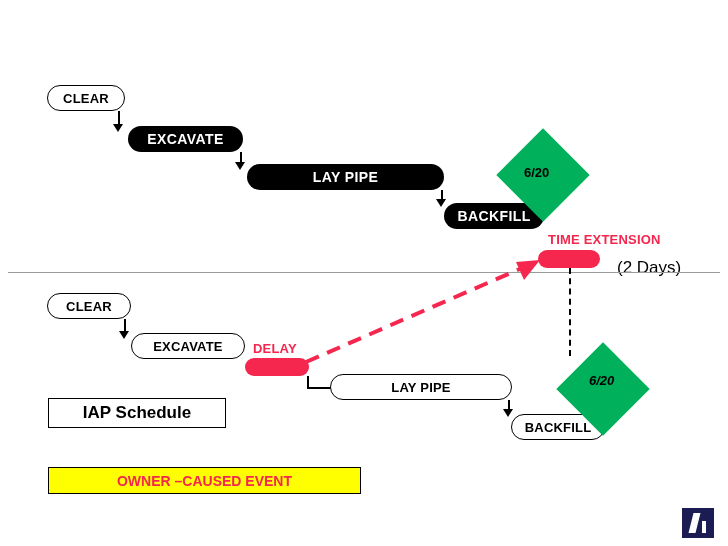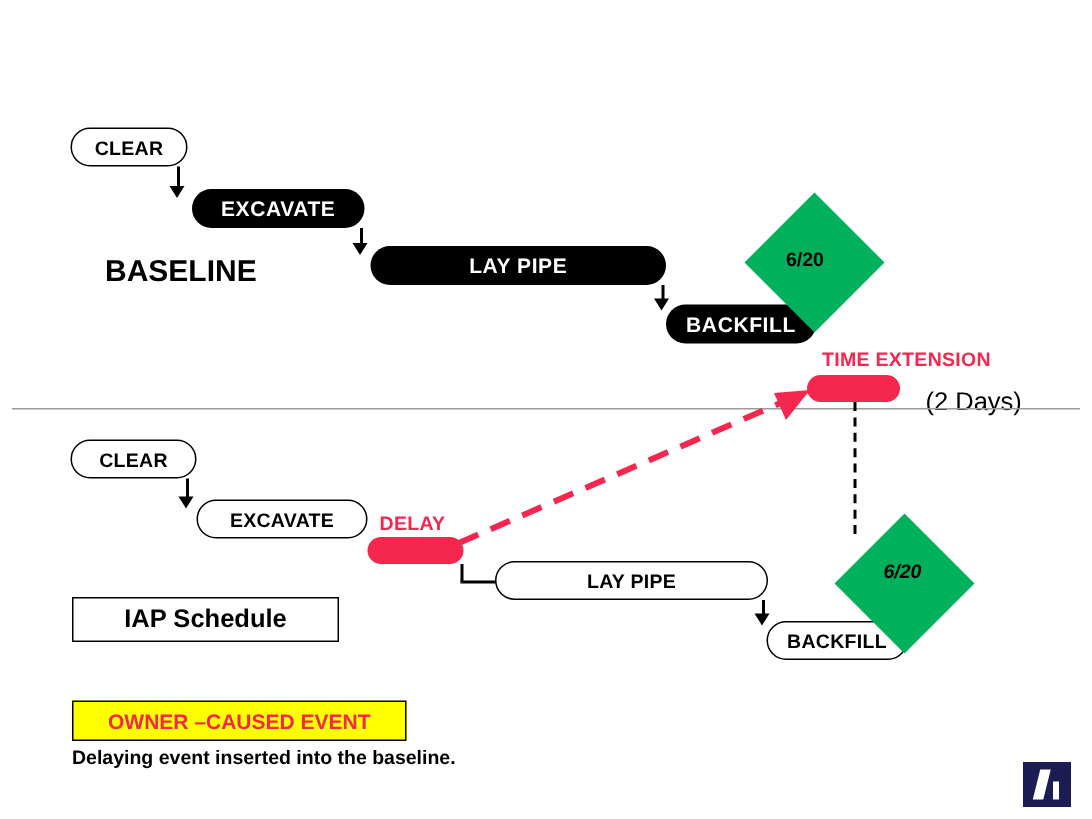--- a/index.html
+++ b/index.html
@@ -177,21 +177,20 @@
     height: 12px;
     background: #ffffff;
   }
 </style>
 </head>
 <body>
 
 <div id="slide">
 
 
-  <div id="baseline-label" style="left:70px; top:170px;">BASELINE</div>
 
   <div class="bar bar-white" style="left:47px; top:85px; width:78px; height:26px;">CLEAR</div>
 
   <div class="vline" style="left:118px; top:111px; height:15px;"></div>
   <div class="arrow-down" style="left:113px; top:124px;"></div>
 
   <div class="bar bar-black" style="left:128px; top:126px; width:115px; height:26px;">EXCAVATE</div>
 
   <div class="vline" style="left:240px; top:152px; height:13px;"></div>
   <div class="arrow-down" style="left:235px; top:162px;"></div>
@@ -232,23 +231,22 @@
 
   <div class="bar bar-white" style="left:511px; top:414px; width:94px; height:26px;">BACKFILL</div>
 
   <div class="diamond" style="left:570px; top:356px;"></div>
   <div class="diamond-label" style="left:589px; top:373px;font-style:italic;">6/20</div>
 
   <div class="dashed-vline" style="left:569px; top:268px; height:88px;"></div>
 
   <div class="boxed-title" style="left:48px; top:398px; width:178px; height:30px; font-size:17px;">IAP Schedule</div>
 
-  <div class="boxed-title" style="left:48px; top:467px; width:223px; height:27px; font-size:14px; color:#f5274e; background:#ffff00;">OWNER –CAUSED EVENT</div>
-
-  <div class="plain-text" style="left:48px; top:497px; font-size:13px; font-weight:bold;">Delaying event inserted into the baseline.</div>
+  <div class="boxed-title" style="left:48px; top:467px; width:313px; height:27px; font-size:14px; color:#f5274e; background:#ffff00;">OWNER –CAUSED EVENT</div>
+
 
   <svg id="red-arrow" viewBox="0 0 250 120">
     <line x1="6" y1="110" x2="222" y2="16" stroke="#f5274e" stroke-width="4" stroke-dasharray="14,9"></line>
     <polygon points="240,8 216,10 224,28" fill="#f5274e"></polygon>
   </svg>
 
   <div id="logo"></div>
 
 </div>
 

